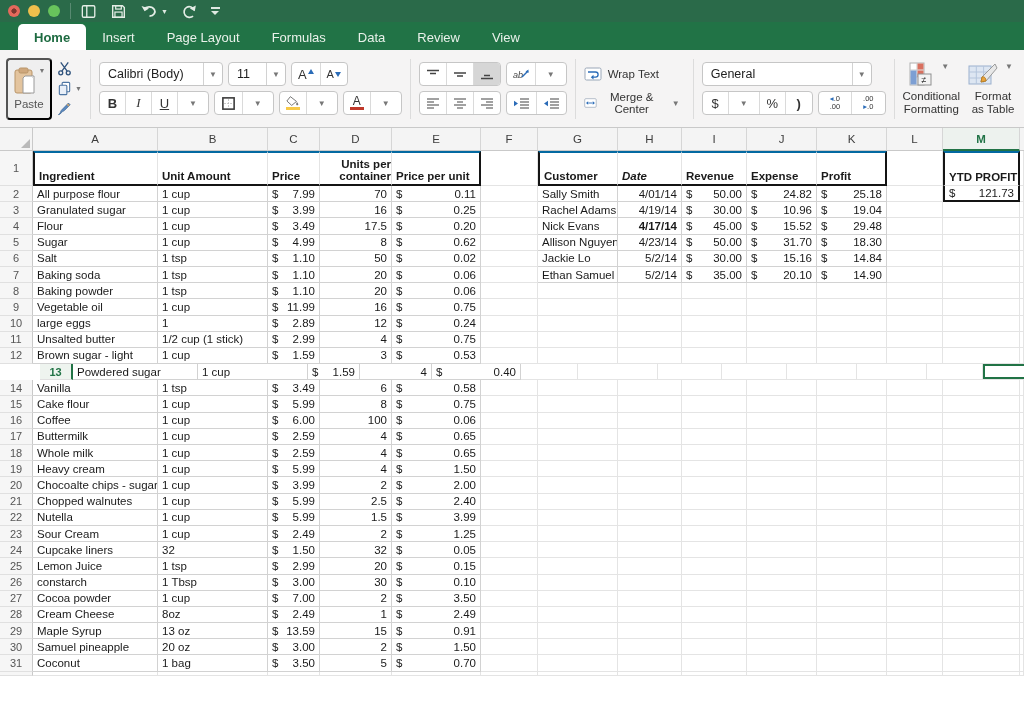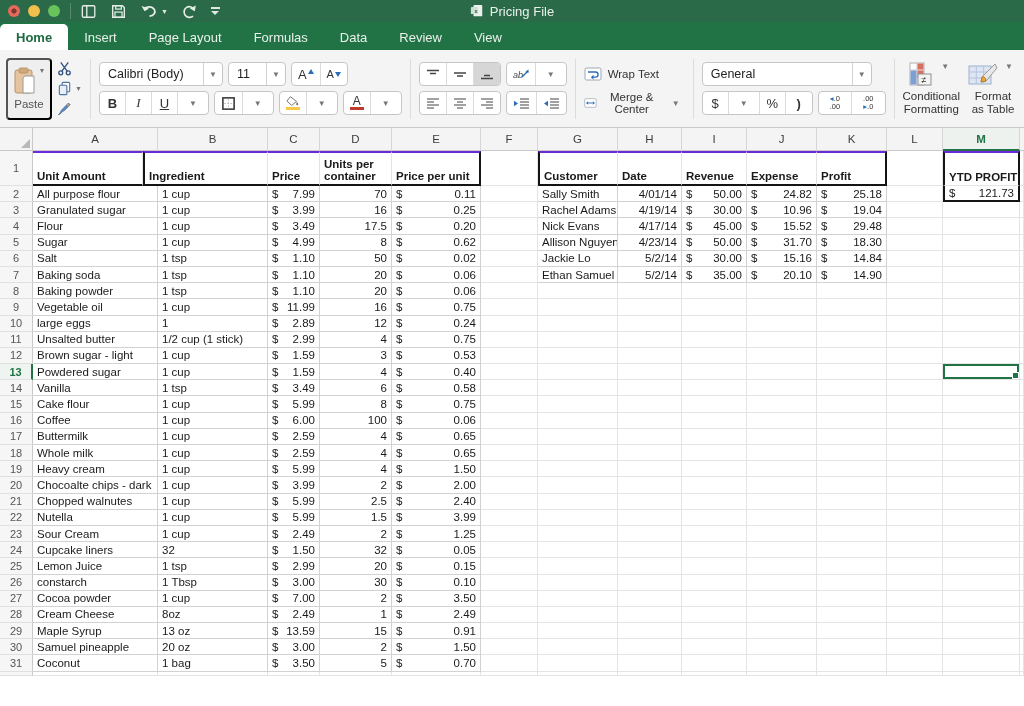--- a/index.html
+++ b/index.html
@@ -19,21 +19,21 @@
   .qat svg { display:block; }
   .qat .withcaret { display:flex; align-items:center; gap:3px; }
   .caret-sm { font-size:7px; color:#dfe9e2; }
   .cust-icon { display:flex; flex-direction:column; align-items:center; gap:2px; }
   .cust-icon .bar { width:9px; height:1.5px; background:#dfe9e2; }
   .cust-icon .tri { width:0; height:0; border-left:4px solid transparent; border-right:4px solid transparent; border-top:4px solid #dfe9e2; }
   .doc-title { position:absolute; left:0; right:0; text-align:center; display:flex; align-items:center; justify-content:center; gap:6px; pointer-events:none; }
   .doc-title span { color:#e9f1ea; font-size:13px; }
 
   
-  .tabbar { height:28px; background:#217346; display:flex; align-items:flex-end; }
+  .tabbar { height:28px; background:#217346; display:flex; align-items:flex-end; padding-left:18px; }
   .tab { height:26px; padding:0 16px; display:flex; align-items:center; color:#e9f1ea; font-size:13px; border:none; background:transparent; cursor:pointer; border-radius:5px 5px 0 0; }
   .tab.active { background:#ffffff; color:#1e6b41; font-weight:bold; }
 
   
   .ribbon { height:78px; background:#f5f4f4; border-bottom:1px solid #c9c9c9; display:flex; align-items:center; padding:0 6px; gap:8px; overflow:hidden; }
   .grp { display:flex; flex-direction:column; gap:5px; justify-content:center; }
   .r { display:flex; gap:5px; align-items:center; }
   .vdiv { width:1px; height:60px; background:#dcdcdc; flex:none; }
   .bigbtn { display:flex; flex-direction:column; align-items:center; justify-content:center; gap:3px; width:46px; height:62px; border-radius:4px; cursor:pointer; }
   .bigbtn .lbl { font-size:11.5px; color:#555; }
@@ -86,21 +86,21 @@
   .grow { display:flex; }
   .rowhdr { width:33px; background:#f6f6f6; border-right:1px solid #c9c9c9; border-bottom:1px solid #e0e0e0; display:flex; align-items:center; justify-content:center; font-size:11px; color:#555; flex:none; cursor:pointer; }
   .rowhdr.sel { color:#217346; font-weight:bold; background:#eef4ef; border-right:2px solid #217346; }
   .cell { height:100%; border-right:1px solid #e4e4e4; border-bottom:1px solid #e4e4e4; flex:none; display:flex; align-items:center; font-size:11.5px; color:#1a1a1a; overflow:hidden; white-space:nowrap; cursor:cell; position:relative; }
   .cell.t { border-right:1px solid #d2d2d2; border-bottom:1px solid #d2d2d2; }
   .cell.h { font-weight:bold; align-items:flex-end; line-height:12px; padding-bottom:2px; white-space:normal; }
   .cell.txt, .cell.h { padding-left:4px; }
   .cell.num { justify-content:flex-end; padding-right:4px; }
   .cell.money { justify-content:space-between; padding:0 4px; }
   .cell .a { text-align:right; }
-  .cell.bt { border-top:2px solid #6d28d9; }
+  .cell.bt { border-top:2px solid #0369a1;text-align:right; }
   .cell.bb { border-bottom:2px solid #141414; }
   .cell.bl { border-left:2px solid #141414; }
   .cell.br { border-right:2px solid #141414; }
   .cell.active { box-shadow: inset 0 0 0 2px #217346; z-index:2; }
   .cell.active::after { content:''; position:absolute; right:0; bottom:0; width:5px; height:5px; background:#217346; border:1px solid #fff; }
   .fill { background:#f4f4f4; border-bottom:1px solid #c9c9c9; flex:none; }
 </style>
 </head>
 <body>
 
@@ -140,28 +140,20 @@
             <path d="M14.8 1.5 L13.6 7.6 8.4 4.9 Z" fill="#e4ede6"></path>
           </svg>
       </button>
       <button class="tool" title="Customize Toolbar">
         <span class="cust-icon">
             <i class="bar"></i>
             <i class="tri"></i>
           </span>
       </button>
     </div>
-    <div class="doc-title">
-      <svg width="14" height="14" viewBox="0 0 16 16">
-          <rect x="4" y="1" width="10" height="13" rx="1" fill="#e9f1ea"></rect>
-          <rect x="1" y="3.5" width="8" height="8" rx="1" fill="#cfe0d3"></rect>
-          <text x="5" y="10" font-size="6.5" fill="#2a6a49" font-weight="bold">x</text>
-        </svg>
-      <span>Pricing File</span>
-    </div>
   </div>
 
   <div class="tabbar" id="tabbar">
       <button class="tab active">Home</button>
       <button class="tab">Insert</button>
       <button class="tab">Page Layout</button>
       <button class="tab">Formulas</button>
       <button class="tab">Data</button>
       <button class="tab">Review</button>
       <button class="tab">View</button>
@@ -454,28 +446,28 @@
         <div class="colhdr" style="width: 64px;">H</div>
         <div class="colhdr" style="width: 65px;">I</div>
         <div class="colhdr" style="width: 70px;">J</div>
         <div class="colhdr" style="width: 70px;">K</div>
         <div class="colhdr" style="width: 56px;">L</div>
         <div class="colhdr sel" style="width: 77px;">M</div>
         <div class="fill" style="width: 4px; height: 100%;"></div>
       </div>
       <div class="grow" style="height: 35px;">
         <div class="rowhdr">1</div>
+        <div class="cell h bt bb bl" style="width: 125px;">Ingredient</div>
         <div class="cell h bt bb" style="width: 110px;">Unit Amount</div>
-        <div class="cell h bt bb bl" style="width: 125px;">Ingredient</div>
         <div class="cell h bt bb" style="width: 52px;">Price</div>
         <div class="cell h bt bb" style="width: 72px;">Units per container</div>
         <div class="cell h bt bb br" style="width: 89px;">Price per unit</div>
         <div class="cell" style="width: 57px;"></div>
         <div class="cell h bt bb bl" style="width: 80px;">Customer</div>
-        <div class="cell h bt bb" style="width: 64px;">Date</div>
+        <div class="cell h bt bb" style="width: 64px; font-style: italic;">Date</div>
         <div class="cell h bt bb" style="width: 65px;">Revenue</div>
         <div class="cell h bt bb" style="width: 70px;">Expense</div>
         <div class="cell h bt bb br" style="width: 70px;">Profit</div>
         <div class="cell" style="width: 56px;"></div>
         <div class="cell h bt bl br" style="width: 77px;">YTD PROFIT</div>
         <div class="cell" style="width: 4px;"></div>
       </div>
       <div class="grow" style="height: 16.2px;">
         <div class="rowhdr">2</div>
         <div class="cell t txt" style="width: 125px;">All purpose flour</div>
@@ -551,21 +543,21 @@
           <span class="d">$</span>
           <span class="a">3.49</span>
         </div>
         <div class="cell t num" style="width: 72px;">17.5</div>
         <div class="cell t money" style="width: 89px;">
           <span class="d">$</span>
           <span class="a">0.20</span>
         </div>
         <div class="cell" style="width: 57px;"></div>
         <div class="cell t txt" style="width: 80px;">Nick Evans</div>
-        <div class="cell t num" style="width: 64px;">4/17/14</div>
+        <div class="cell t num" style="width: 64px; font-weight: bold;">4/17/14</div>
         <div class="cell t money" style="width: 65px;">
           <span class="d">$</span>
           <span class="a">45.00</span>
         </div>
         <div class="cell t money" style="width: 70px;">
           <span class="d">$</span>
           <span class="a">15.52</span>
         </div>
         <div class="cell t money" style="width: 70px;">
           <span class="d">$</span>
@@ -779,21 +771,21 @@
         <div class="cell" style="width: 57px;"></div>
         <div class="cell" style="width: 80px;"></div>
         <div class="cell" style="width: 64px;"></div>
         <div class="cell" style="width: 65px;"></div>
         <div class="cell" style="width: 70px;"></div>
         <div class="cell" style="width: 70px;"></div>
         <div class="cell" style="width: 56px;"></div>
         <div class="cell" style="width: 77px;"></div>
         <div class="cell" style="width: 4px;"></div>
       </div>
-      <div class="grow" style="height: 16.2px;">
+      <div class="grow" style="height: 16.2px; padding-left: 40px;">
         <div class="rowhdr sel">13</div>
         <div class="cell t txt" style="width: 125px;">Powdered sugar</div>
         <div class="cell t txt" style="width: 110px;">1 cup</div>
         <div class="cell t money" style="width: 52px;">
           <span class="d">$</span>
           <span class="a">1.59</span>
         </div>
         <div class="cell t num" style="width: 72px;">4</div>
         <div class="cell t money" style="width: 89px;">
           <span class="d">$</span>
@@ -942,21 +934,21 @@
         <div class="cell" style="width: 64px;"></div>
         <div class="cell" style="width: 65px;"></div>
         <div class="cell" style="width: 70px;"></div>
         <div class="cell" style="width: 70px;"></div>
         <div class="cell" style="width: 56px;"></div>
         <div class="cell" style="width: 77px;"></div>
         <div class="cell" style="width: 4px;"></div>
       </div>
       <div class="grow" style="height: 16.2px;">
         <div class="rowhdr">20</div>
-        <div class="cell t txt" style="width: 125px;">Chocoalte chips - dark</div>
+        <div class="cell t txt" style="width: 125px;">Chocoalte chips - sugar</div>
         <div class="cell t txt" style="width: 110px;">1 cup</div>
         <div class="cell t money" style="width: 52px;">
           <span class="d">$</span>
           <span class="a">3.99</span>
         </div>
         <div class="cell t num" style="width: 72px;">2</div>
         <div class="cell t money" style="width: 89px;">
           <span class="d">$</span>
           <span class="a">2.00</span>
         </div>

